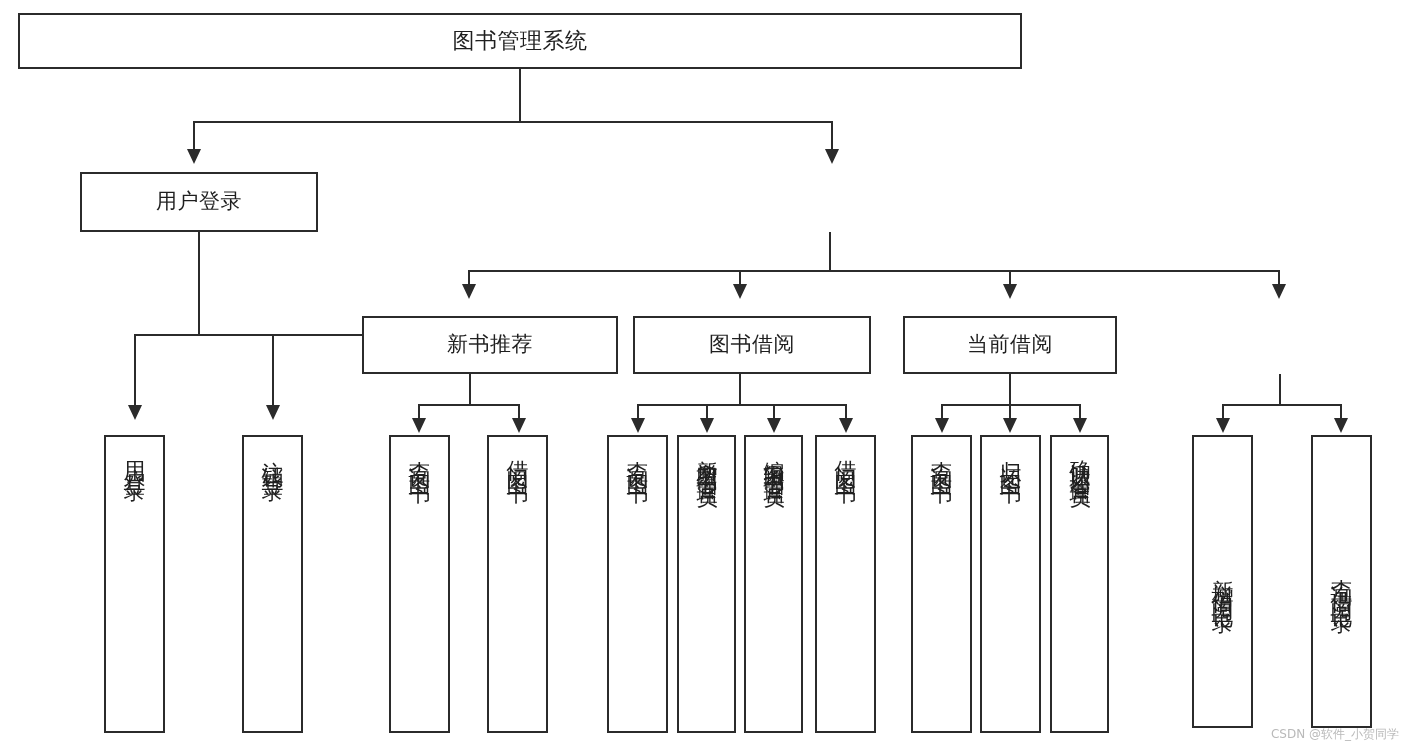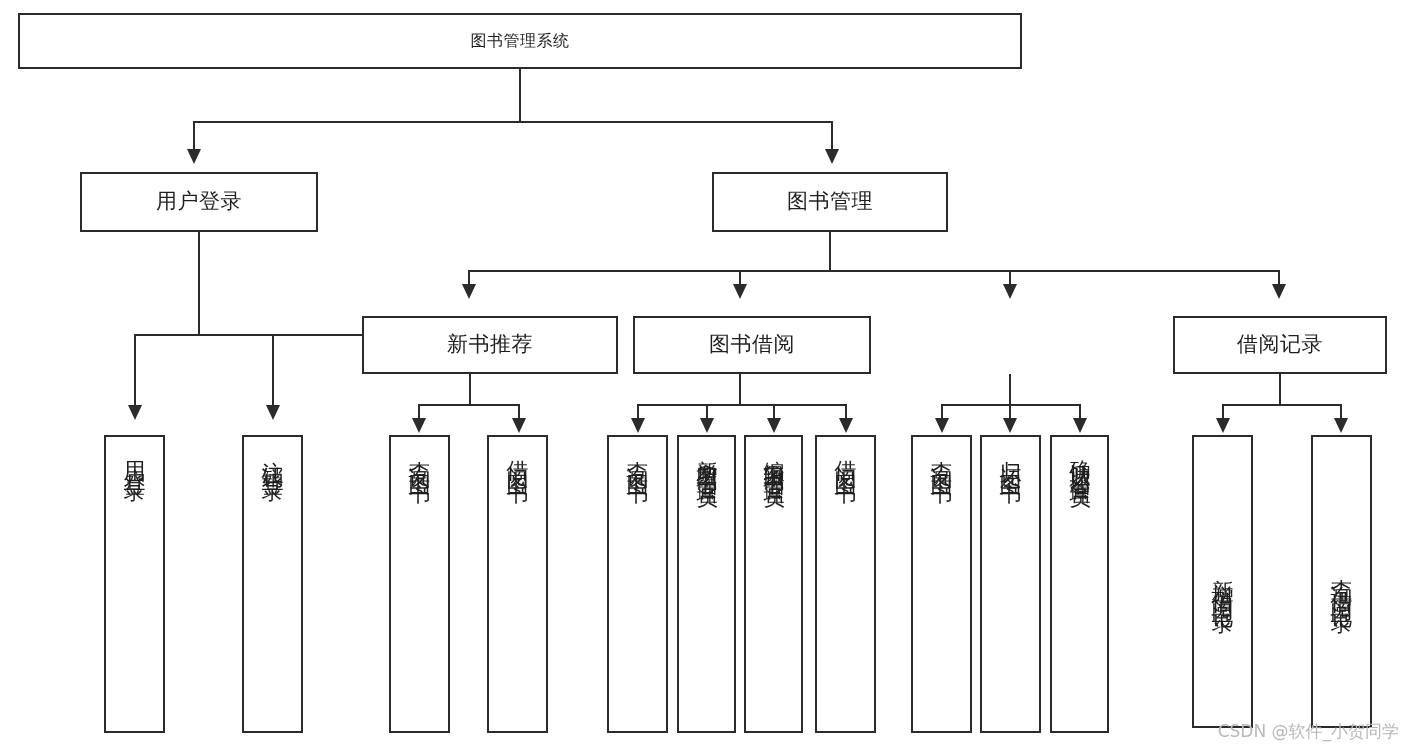--- a/index.html
+++ b/index.html
@@ -31,21 +31,21 @@
     text-align:center;
     line-height:1.12;
     letter-spacing:0.5px;
     white-space:nowrap;
   }
   
   .node.horiz .lbl{
     font-size:21px;
     writing-mode:horizontal-tb;
   }
-  .node.root .lbl{font-size:16px;}
+  .node.root .lbl{font-size:22px;}
   
   .node.vert{
     align-items:flex-start;
     justify-content:center;
     padding-top:6px;
   }
   .node.vert .lbl{
     writing-mode:vertical-rl;
     text-orientation:upright;
     font-size:22px;
@@ -68,21 +68,21 @@
     width:0;height:0;
     border-left:7px solid transparent;
     border-right:7px solid transparent;
     border-top:15px solid #2b2b2b;
   }
   
   #watermark{
     position:absolute;
     right:6px;
     bottom:4px;
-    font-size:17px;
+    font-size:12px;
     color:#b9b9b9;
     white-space:nowrap;
     pointer-events:none;
     font-family:"DejaVu Sans","Liberation Sans",sans-serif;
     text-align:right;
   }
 </style>
 </head>
 <body>
 
@@ -98,23 +98,20 @@
 
   <div class="ln vln" style="left:193px;top:121px;width:2px;height:30px;"></div>
   <div class="arrow" style="left:187px;top:149px;"></div>
   <div class="ln vln" style="left:831px;top:121px;width:2px;height:30px;"></div>
   <div class="arrow" style="left:825px;top:149px;"></div>
 
   <div class="node horiz" style="left:80px;top:172px;width:238px;height:60px;">
     <span class="lbl">用户登录</span>
   </div>
 
-  <div class="node horiz" style="left:712px;top:172px;width:236px;height:60px;">
-    <span class="lbl">图书管理</span>
-  </div>
 
   <div class="ln vln" style="left:198px;top:232px;width:2px;height:104px;"></div>
   <div class="ln hln" style="left:134px;top:334px;width:266px;height:2px;"></div>
   <div class="ln vln" style="left:134px;top:334px;width:2px;height:73px;"></div>
   <div class="arrow" style="left:128px;top:405px;"></div>
   <div class="ln vln" style="left:272px;top:334px;width:2px;height:73px;"></div>
   <div class="arrow" style="left:266px;top:405px;"></div>
 
   <div class="ln vln" style="left:829px;top:232px;width:2px;height:40px;"></div>
   <div class="ln hln" style="left:468px;top:270px;width:812px;height:2px;"></div>
@@ -126,22 +123,22 @@
   <div class="arrow" style="left:1003px;top:284px;"></div>
   <div class="ln vln" style="left:1278px;top:270px;width:2px;height:16px;"></div>
   <div class="arrow" style="left:1272px;top:284px;"></div>
 
   <div class="node horiz" style="left:362px;top:316px;width:256px;height:58px;">
     <span class="lbl">新书推荐</span>
   </div>
   <div class="node horiz" style="left:633px;top:316px;width:238px;height:58px;">
     <span class="lbl">图书借阅</span>
   </div>
-  <div class="node horiz" style="left:1173px;top:316px;width:214px;height:58px;">
-    <span class="lbl">借阅记录</span>
+  <div class="node horiz" style="left:903px;top:316px;width:214px;height:58px;">
+    <span class="lbl">当前借阅</span>
   </div>
 
   <div class="ln vln" style="left:469px;top:374px;width:2px;height:31px;"></div>
   <div class="ln hln" style="left:418px;top:404px;width:102px;height:2px;"></div>
   <div class="ln vln" style="left:418px;top:404px;width:2px;height:16px;"></div>
   <div class="arrow" style="left:412px;top:418px;"></div>
   <div class="ln vln" style="left:518px;top:404px;width:2px;height:16px;"></div>
   <div class="arrow" style="left:512px;top:418px;"></div>
 
   <div class="ln vln" style="left:739px;top:374px;width:2px;height:31px;"></div>

